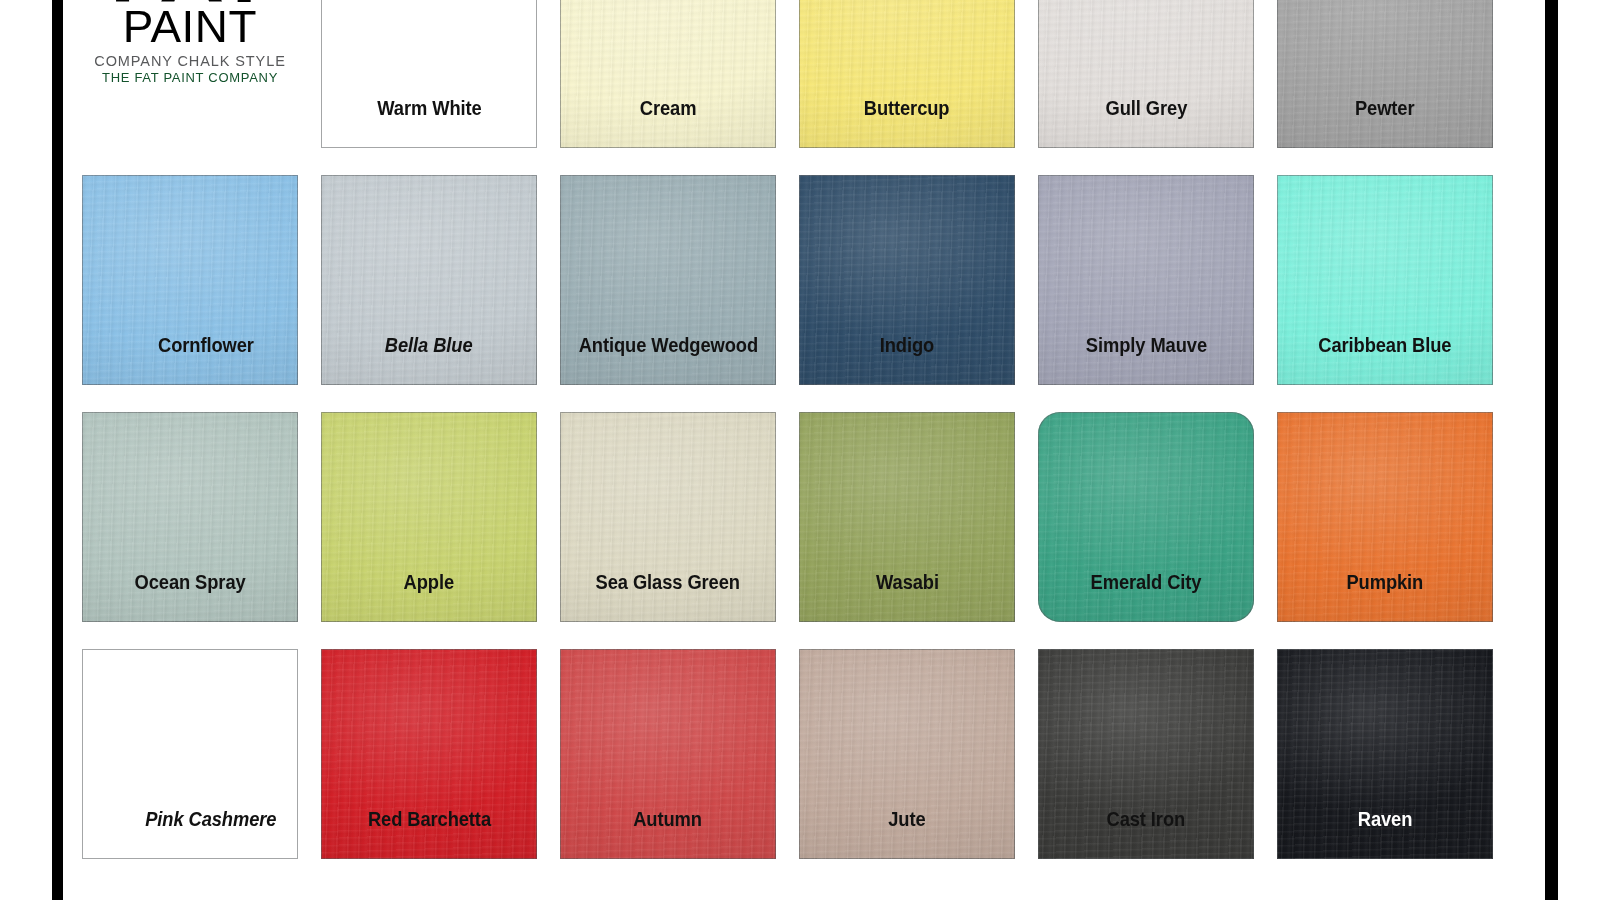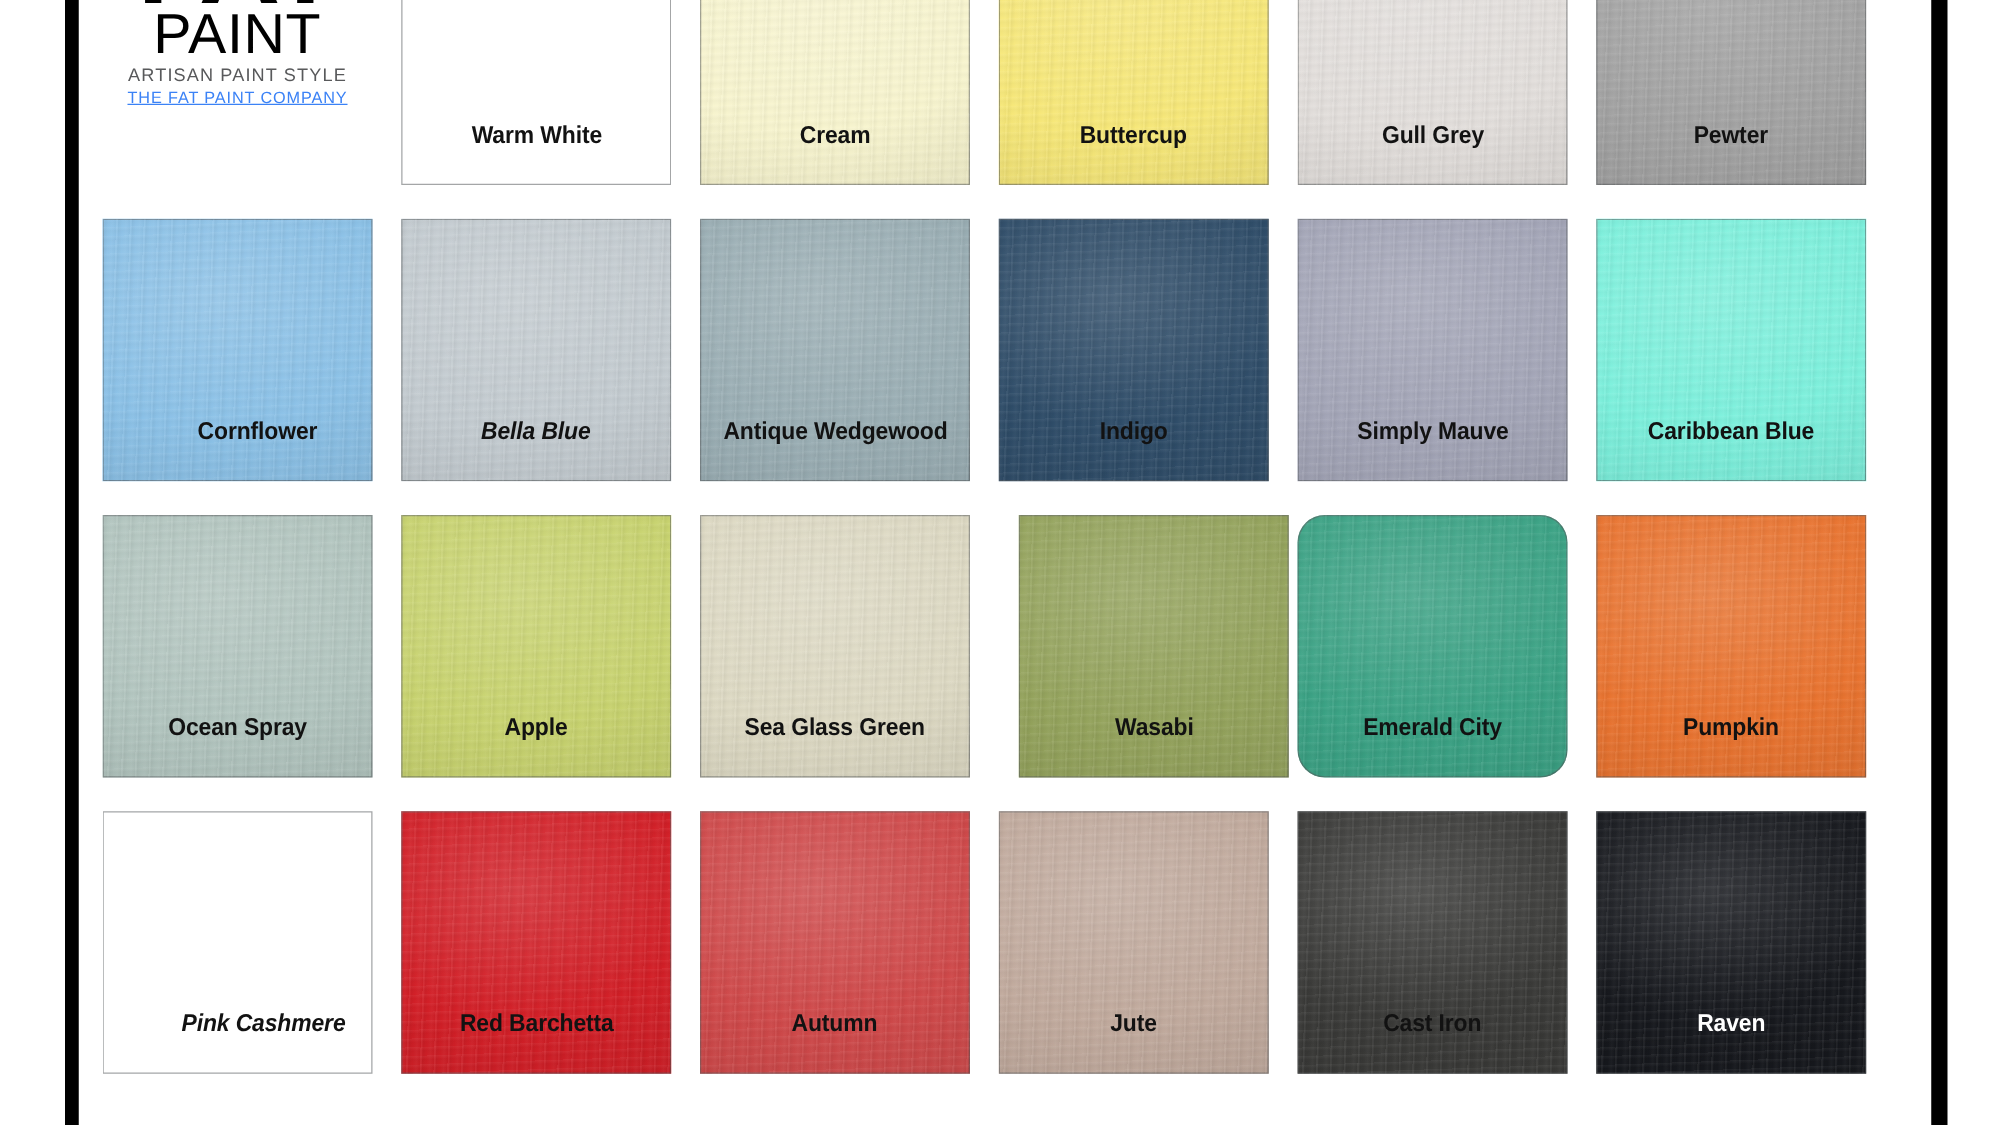--- a/index.html
+++ b/index.html
@@ -140,39 +140,38 @@
     font-size: 14.5px;
     letter-spacing: 0.9px;
     color: #58595b;
     line-height: 1.25;
   }
 
   #logo-tag2 {
     font-family: "Liberation Sans", sans-serif;
     font-size: 13px;
     letter-spacing: 0.7px;
-    color: #3b82f6;
+    color: #14532d;
     line-height: 1.25;
-    text-decoration: underline;
   }
 </style>
 </head>
 <body>
 
 <div id="page">
 
   <div class="edge-rule left"></div>
   <div class="edge-rule right"></div>
 
   <div id="grid">
 
     <div id="logo-cell">
       <div id="logo-fat">FAT</div>
       <div id="logo-paint">PAINT</div>
-      <div id="logo-tag1">ARTISAN PAINT STYLE</div>
+      <div id="logo-tag1">COMPANY CHALK STYLE</div>
       <div id="logo-tag2">THE FAT PAINT COMPANY</div>
     </div>
 
   <div class="swatch plain" style="background: rgb(255, 255, 255); grid-area: 1 / 2;">
         <div class="swatch-label" style="color: rgb(18, 18, 18);">Warm White</div>
       </div>
       <div class="swatch" style="background: rgb(248, 245, 207); grid-area: 1 / 3;">
         <div class="swatch-label" style="color: rgb(18, 18, 18);">Cream</div>
       </div>
       <div class="swatch" style="background: rgb(247, 232, 121); grid-area: 1 / 4;">
@@ -204,21 +203,21 @@
       </div>
       <div class="swatch" style="background: rgb(179, 198, 192); grid-area: 3 / 1;">
         <div class="swatch-label" style="color: rgb(18, 18, 18);">Ocean Spray</div>
       </div>
       <div class="swatch" style="background: rgb(201, 212, 112); grid-area: 3 / 2;">
         <div class="swatch-label" style="color: rgb(18, 18, 18);">Apple</div>
       </div>
       <div class="swatch" style="background: rgb(222, 218, 196); grid-area: 3 / 3;">
         <div class="swatch-label" style="color: rgb(18, 18, 18);">Sea Glass Green</div>
       </div>
-      <div class="swatch" style="background: rgb(149, 164, 93); grid-area: 3 / 4; margin-left: 16px;">
+      <div class="swatch" style="background: rgb(149, 164, 93); grid-area: 3 / 4;">
         <div class="swatch-label" style="color: rgb(18, 18, 18);">Wasabi</div>
       </div>
       <div class="swatch" style="background: rgb(59, 163, 133); grid-area: 3 / 5; border-radius: 22px;">
         <div class="swatch-label" style="color: rgb(18, 18, 18);">Emerald City</div>
       </div>
       <div class="swatch" style="background: rgb(234, 116, 48); grid-area: 3 / 6;">
         <div class="swatch-label" style="color: rgb(18, 18, 18);">Pumpkin</div>
       </div>
       <div class="swatch plain" style="background: rgb(255, 255, 255); grid-area: 4 / 1; padding-left: 41px;">
         <div class="swatch-label ital" style="color: rgb(18, 18, 18);">Pink Cashmere</div>

